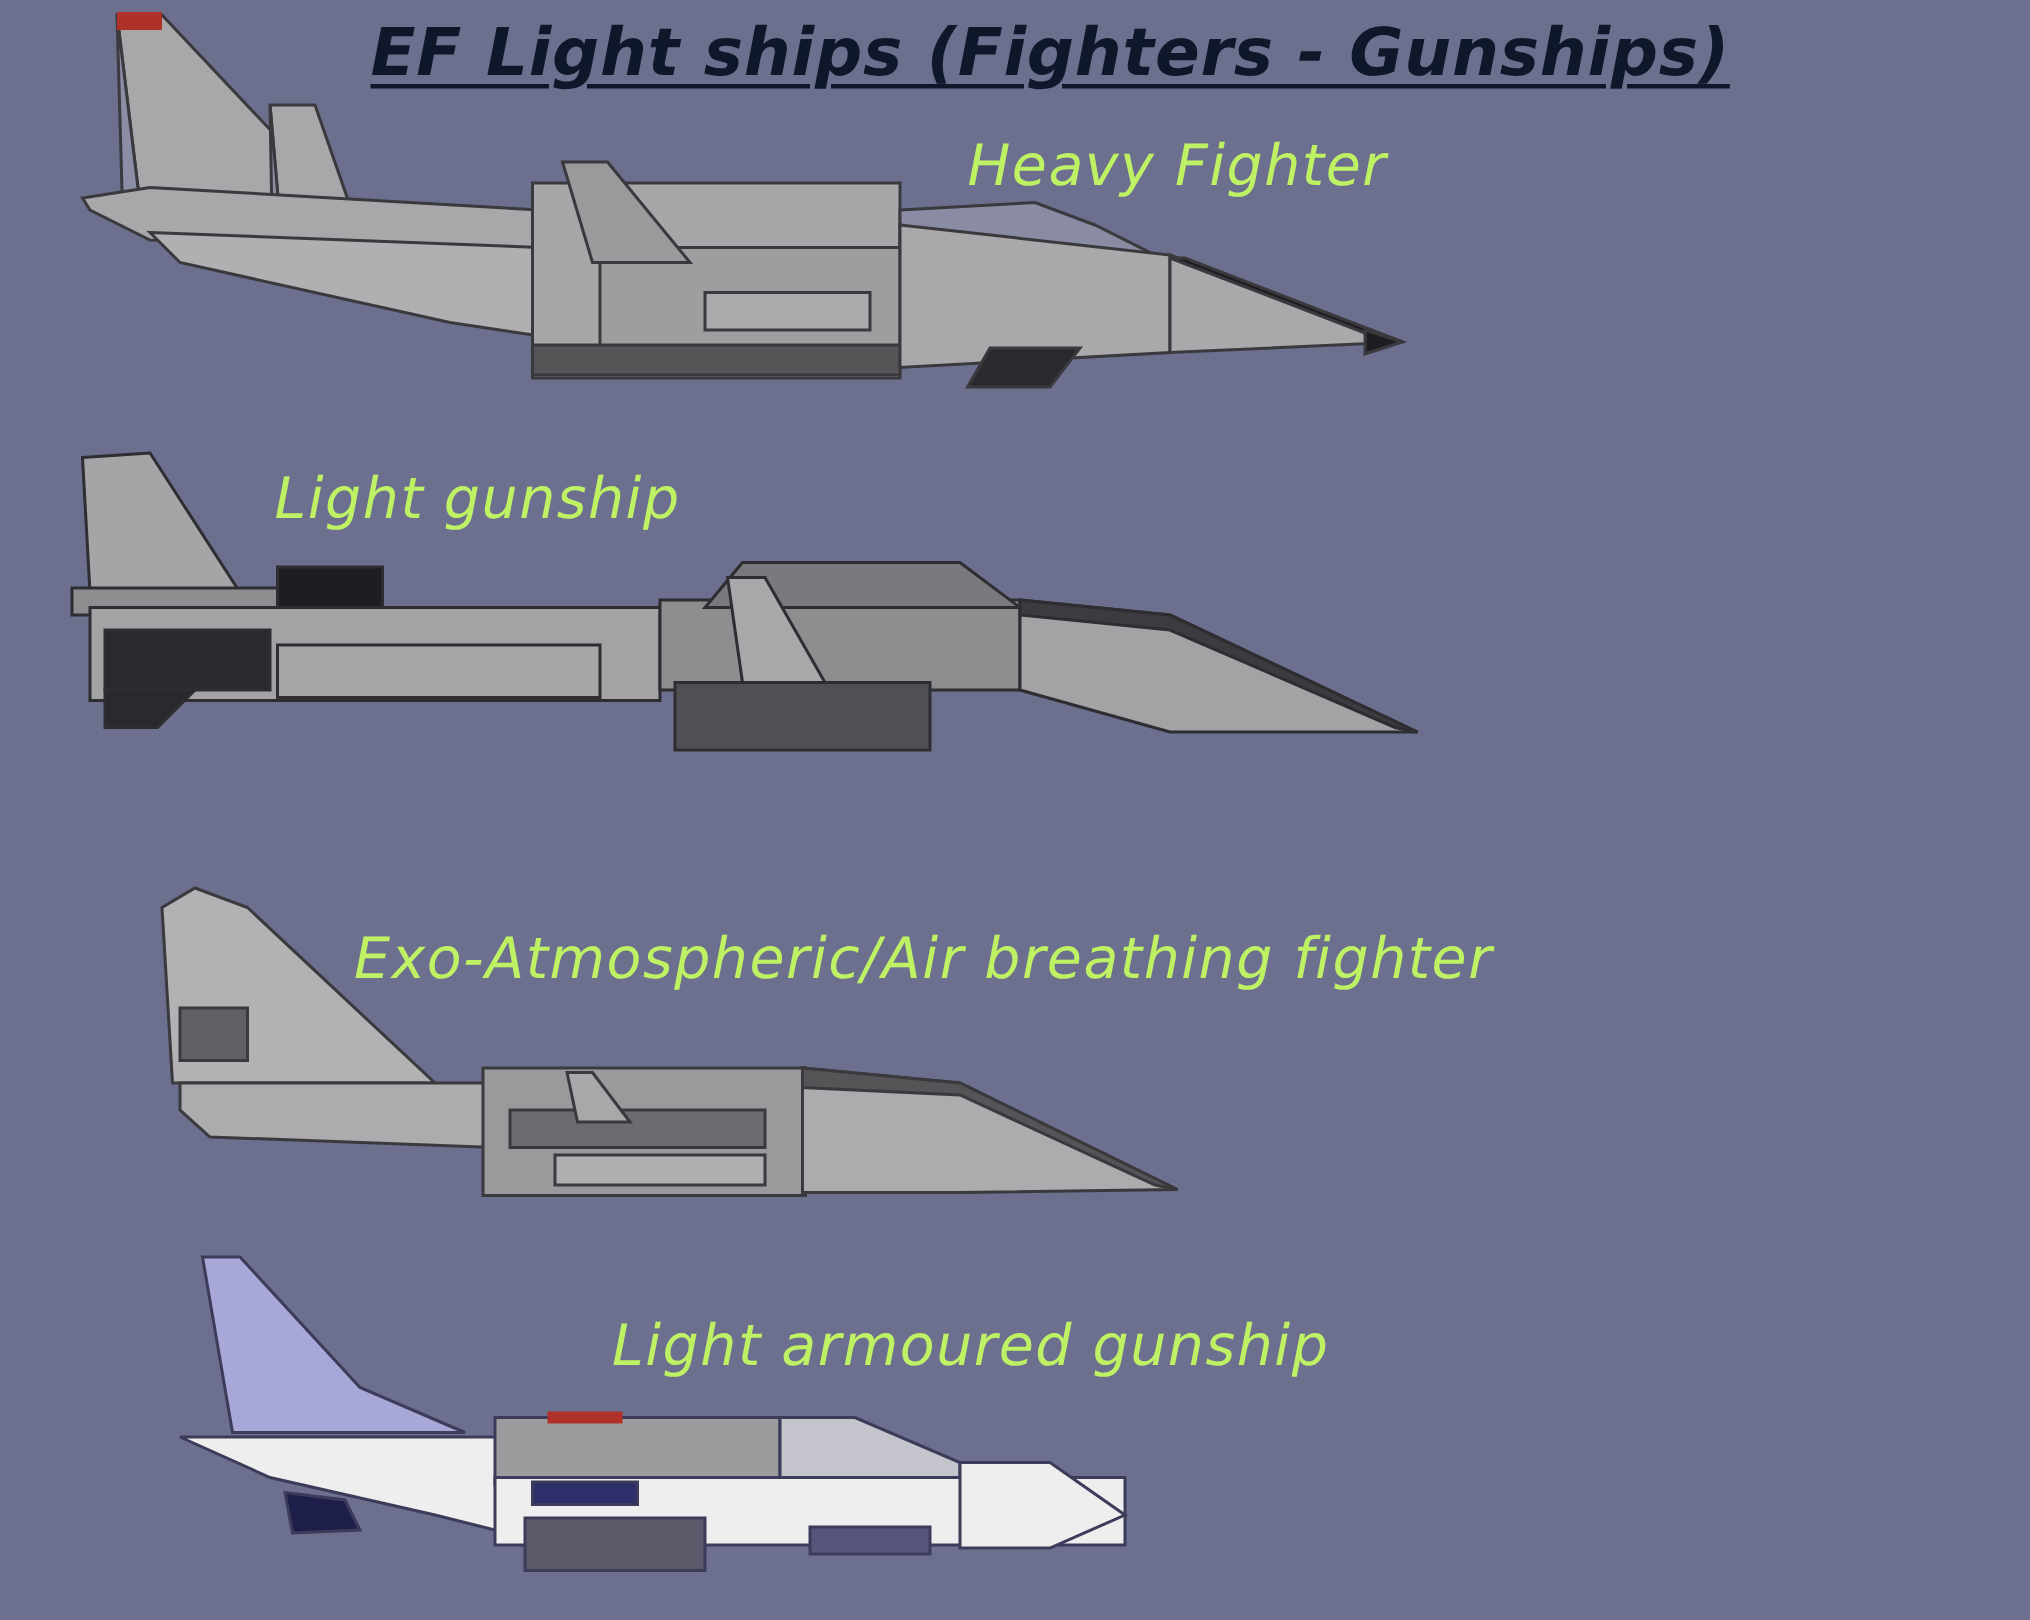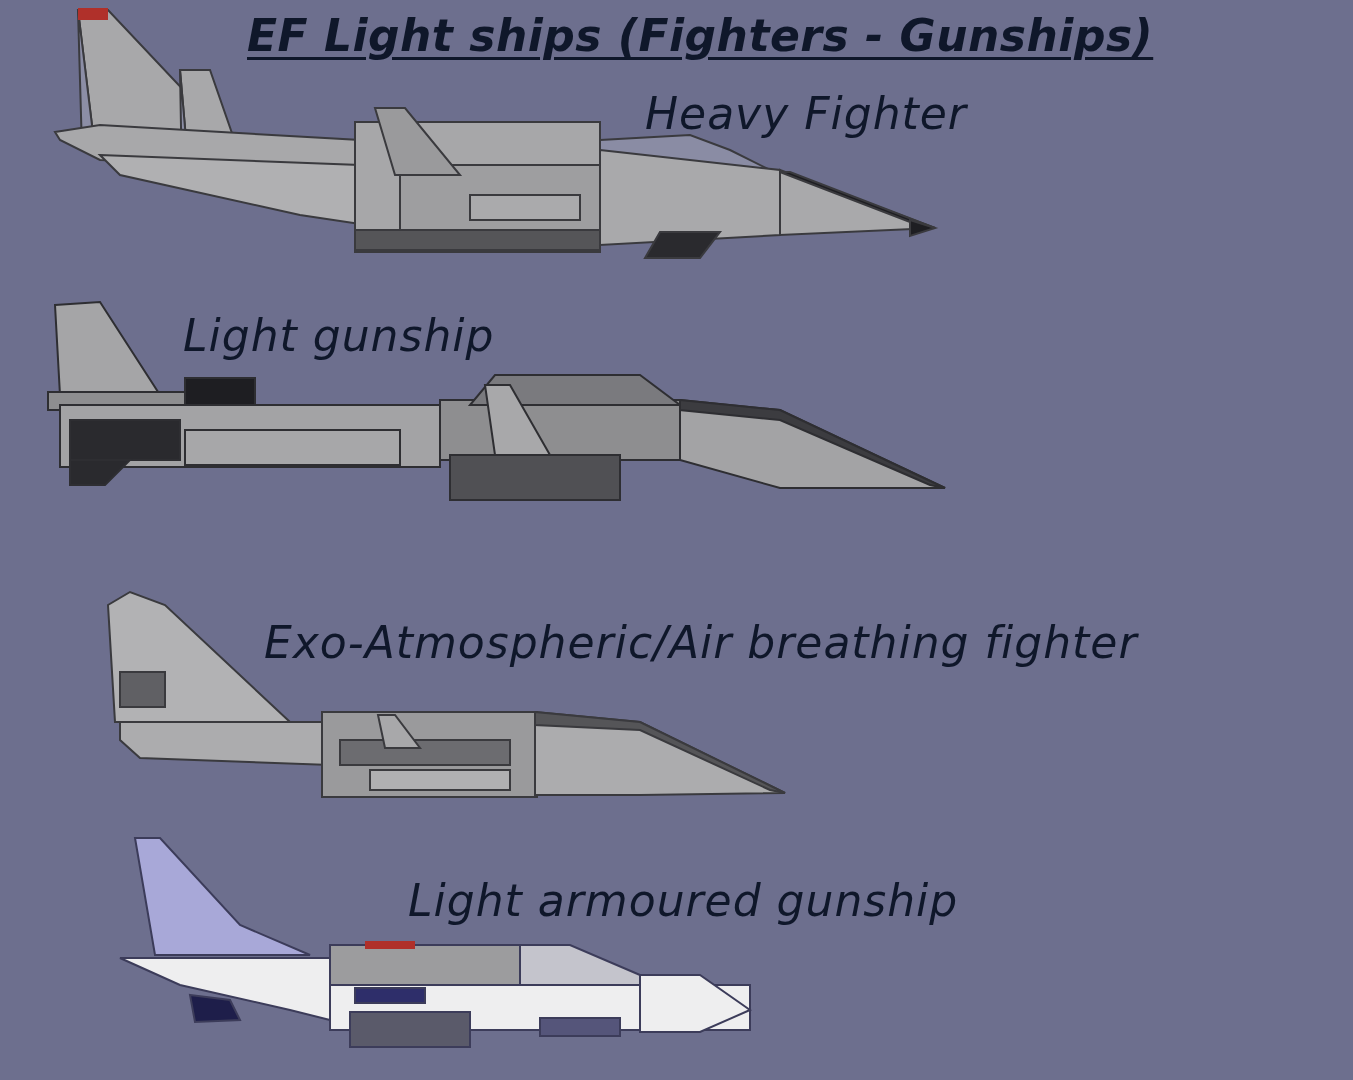--- a/index.html
+++ b/index.html
@@ -1,18 +1,18 @@
 <!DOCTYPE html>
 <html><head>
 <meta charset="utf-8">
 <style>
   html, body { margin:0; padding:0; }
   body { width:1353px; height:1080px; background:#6d6f8e; position:relative; overflow:hidden; font-family:"DejaVu Sans", sans-serif; }
   .title { position:absolute; left:247px; top:10px; font-size:44px; font-weight:bold; font-style:italic; color:#0f172a; text-decoration:underline; text-decoration-thickness:3px; text-underline-offset:6px; letter-spacing:0.5px; white-space:nowrap; }
-  .label { position:absolute; font-style:italic; color:#0f172a; font-size:44px; white-space:nowrap; letter-spacing:1px; }
+  .label { position:absolute; font-style:italic; color:#bef264; font-size:38px; white-space:nowrap; letter-spacing:1px; }
   svg.ship { position:absolute; left:0; top:0; }
 </style>
 </head>
 <body>
 
 <div class="title">EF Light ships (Fighters - Gunships)</div>
 
 <div class="label" style="left:645px; top:88px;">Heavy Fighter</div>
 <svg class="ship" width="1353" height="1080" style="pointer-events:none">
   <g stroke="#3a3a3e" stroke-width="2">
@@ -57,21 +57,21 @@
     <rect x="185" y="430" width="215" height="35" fill="#a7a7a9"></rect>
     <rect x="440" y="400" width="240" height="60" fill="#8e8e90"></rect>
     <polygon points="495,375 640,375 680,405 470,405" fill="#7a7a7e"></polygon>
     <polygon points="485,385 510,385 550,455 495,455" fill="#a8a8aa"></polygon>
     <rect x="450" y="455" width="170" height="45" fill="#505054"></rect>
     <polygon points="680,400 780,410 945,488 780,488 680,460" fill="#a3a3a5"></polygon>
     <polygon points="680,400 780,410 945,488 930,485 780,420 680,410" fill="#3c3c40"></polygon>
   </g>
 </svg>
 
-<div class="label" style="left:264px; top:617px;">Exo-Atmospheric/Air breathing fighter</div>
+<div class="label" style="left:236px; top:617px;">Exo-Atmospheric/Air breathing fighter</div>
 <svg class="ship" width="1353" height="1080" style="pointer-events:none">
   <g stroke="#3a3a3e" stroke-width="2">
     <polygon points="108,605 130,592 165,605 290,722 115,722" fill="#b2b2b4"></polygon>
     <rect x="120" y="672" width="45" height="35" fill="#606064"></rect>
     <polygon points="120,722 330,722 330,765 140,758 120,740" fill="#acacae"></polygon>
     <rect x="322" y="712" width="215" height="85" fill="#9a9a9c"></rect>
     <rect x="340" y="740" width="170" height="25" fill="#6c6c70"></rect>
     <rect x="370" y="770" width="140" height="20" fill="#b0b0b2"></rect>
     <polygon points="378,715 395,715 420,748 385,748" fill="#a8a8aa"></polygon>
     <polygon points="535,712 640,722 785,793 640,795 535,795" fill="#acacae"></polygon>

